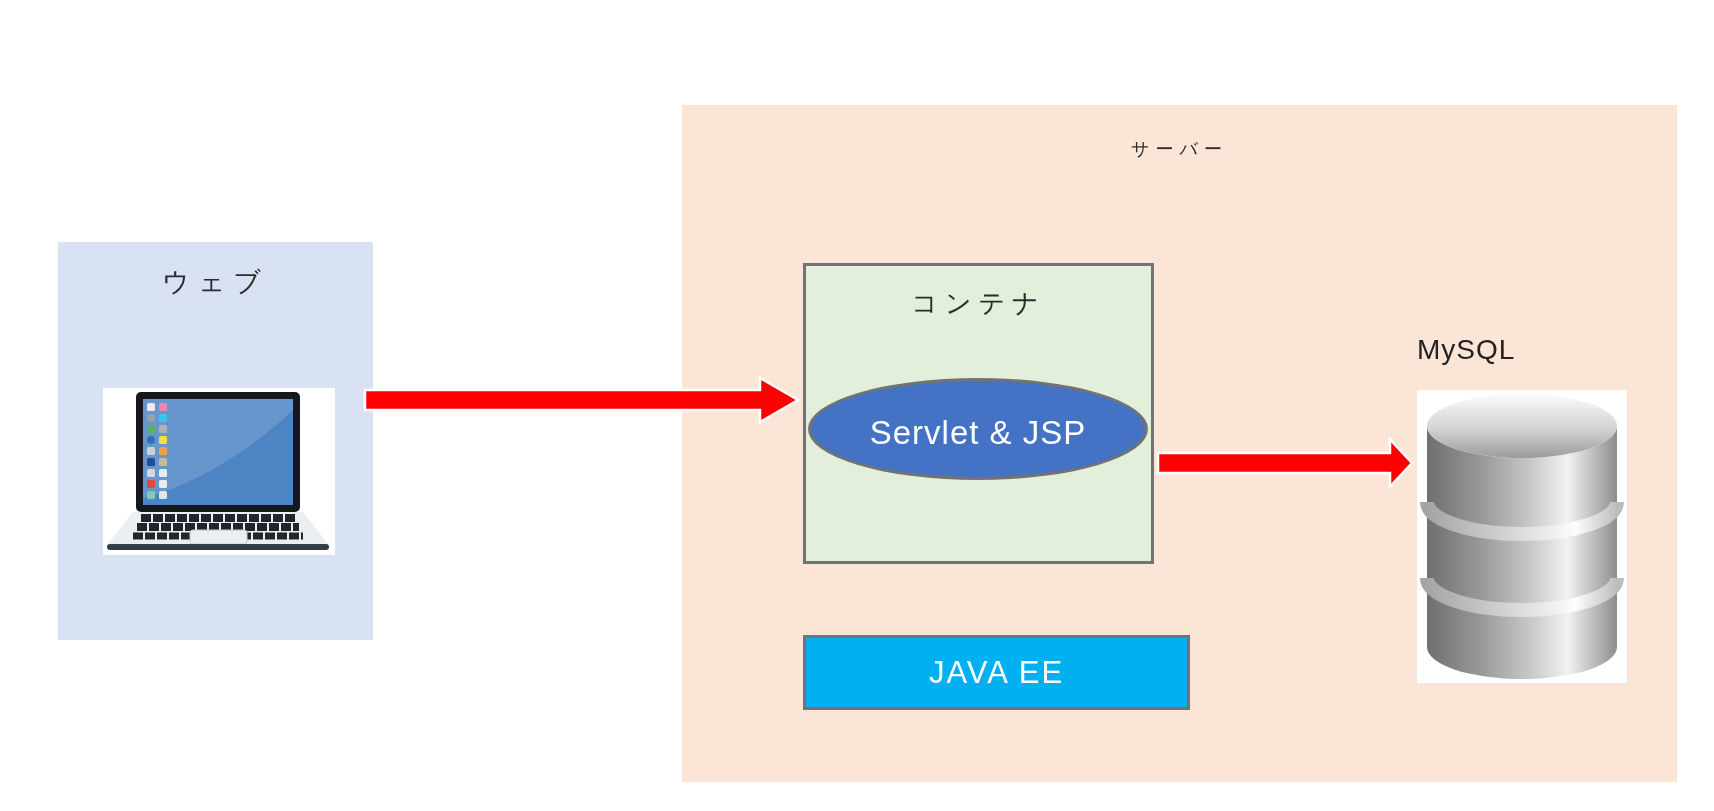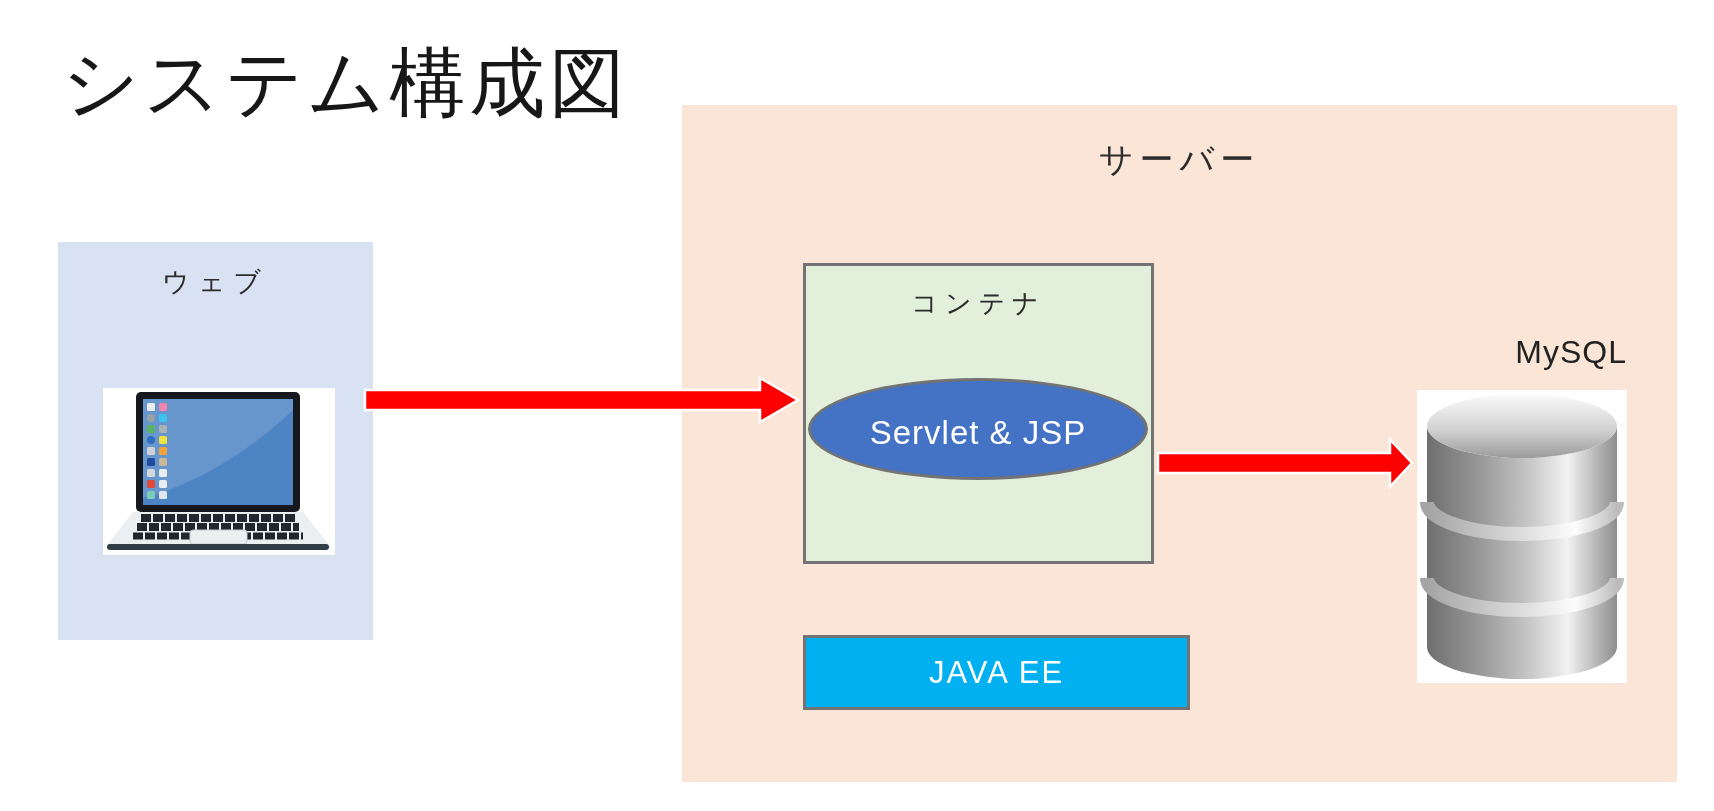--- a/index.html
+++ b/index.html
@@ -13,21 +13,21 @@
     left:62px;top:34px;font-size:76px;font-weight:300;letter-spacing:4px;
     color:var(--c-title_text,#171717);line-height:1.3;white-space:nowrap;
   }
   
   #server-box{
     left:682px;top:105px;width:995px;height:677px;
     background:var(--c-server_bg,#FBE5D6);
   }
   #server-label{
     left:0;top:32px;width:100%;text-align:center;
-    font-size:34px;letter-spacing:6px;color:var(--c-label_text,#2b2b2b);font-weight:300;
+    font-size:18px;letter-spacing:6px;color:var(--c-label_text,#2b2b2b);font-weight:300;
   }
   
   #client-box{
     left:58px;top:242px;width:315px;height:398px;
     background:var(--c-client_bg,#D9E2F3);
   }
   #client-label{
     left:0;top:20px;width:100%;text-align:center;
     font-size:27px;line-height:40px;letter-spacing:8px;
     color:var(--c-label_text,#2b2b2b);font-weight:300;
@@ -58,35 +58,34 @@
   }
   #tomcat-label{color:var(--c-tomcat_text,#FF0000);font-size:31px;font-weight:300;}
   #javaee-box{
     left:803px;top:635px;width:387px;height:75px;
     background:var(--c-javaee_bg,#00B0F0);
     display:flex;align-items:center;justify-content:center;
   }
   #javaee-label{color:#ffffff;font-size:31px;font-weight:300;letter-spacing:2px;}
   
   #mysql-label{
-    left:1417px;top:334px;width:210px;text-align:right;
-    font-size:32px;color:#222;font-weight:300;letter-spacing:1px;
+    left:1417px;top:334px;width:210px;text-align:left;
+    font-size:28px;color:#222;font-weight:300;letter-spacing:1px;
   }
   #db-wrap{left:1417px;top:390px;width:210px;height:293px;background:#ffffff;}
   
   #arrow1{left:362px;top:375px;width:440px;height:50px;}
   #arrow2{left:1155px;top:437px;width:260px;height:52px;}
   .arrow-poly{fill:var(--c-arrow,#FF0000);stroke:#ffffff;stroke-width:2.5;stroke-linejoin:miter;}
 </style>
 </head>
 <body>
 
 <div id="canvas">
 
-  <div class="abs" id="title">システム構成図</div>
 
   <div class="abs" id="server-box">
     <div class="abs" id="server-label">サーバー</div>
   </div>
 
   <div class="abs" id="client-box">
     <div class="abs" id="client-label">
       <div>ウェブ</div>
     </div>
   </div>

